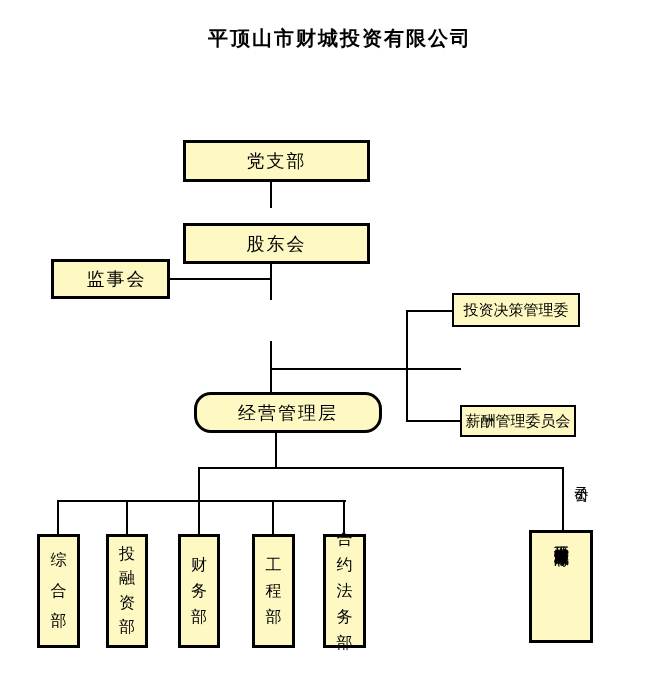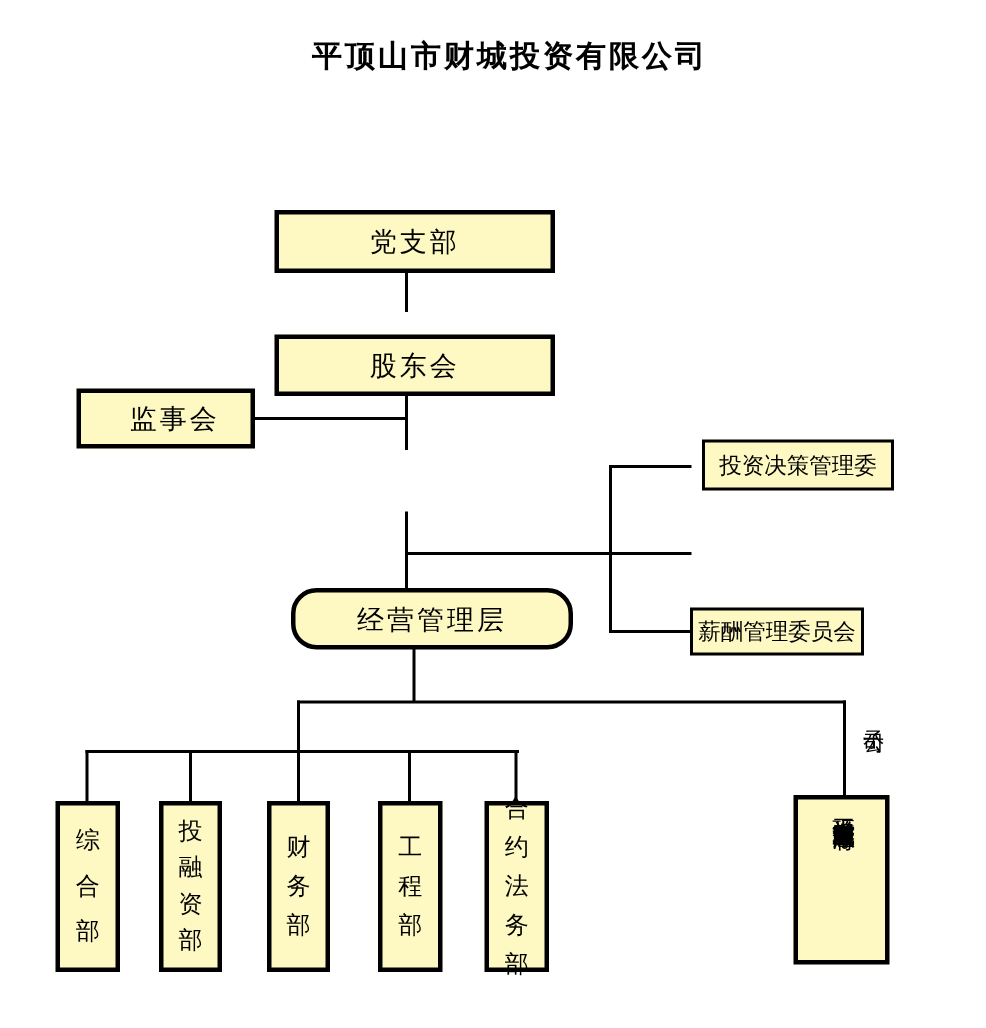--- a/index.html
+++ b/index.html
@@ -92,21 +92,21 @@
   <div class="line" style="left:126px; top:500px; width:2px; height:35px;"></div>
   <div class="line" style="left:198px; top:500px; width:2px; height:35px;"></div>
   <div class="line" style="left:272px; top:500px; width:2px; height:35px;"></div>
   <div class="line" style="left:343px; top:500px; width:2px; height:35px;"></div>
 
   <div class="box hbox thick" style="left:183px; top:140px; width:187px; height:42px;">党支部</div>
   <div class="box hbox thick" style="left:183px; top:207px; width:187px; height:41px;margin-top:16px;">股东会</div>
   <div class="box hbox thick" style="left:51px; top:259px; width:119px; height:40px;padding-left:12px;">监事会</div>
   <div class="box hbox thick" style="left:194px; top:392px; width:188px; height:41px;border-radius:17px;">经营管理层</div>
 
-  <div class="box cbox" style="left:468px; top:293px; width:128px; height:34px;">投资决策管理委</div>
+  <div class="box cbox" style="left:452px; top:293px; width:128px; height:34px;">投资决策管理委</div>
   <div class="box cbox" style="left:460px; top:405px; width:116px; height:32px;">薪酬管理委员会</div>
 
   <div class="box thick" style="left:37px; top:534px; width:43px; height:114px;">
     <div class="vlabel spread">
         <div>综</div>
         <div>合</div>
         <div>部</div>
       </div>
   </div>
   <div class="box thick" style="left:106px; top:534px; width:42px; height:114px;">

